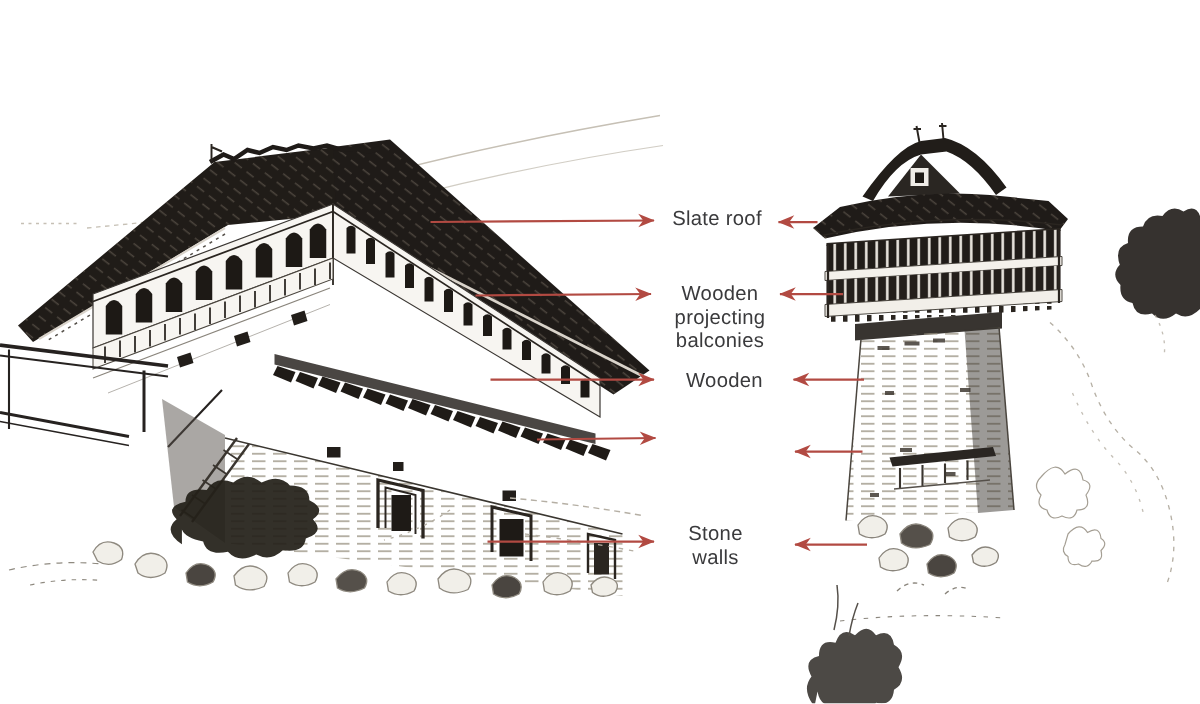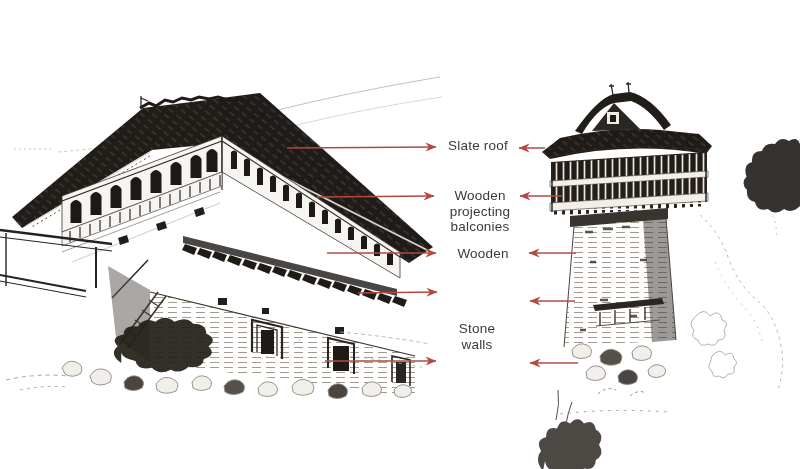--- a/index.html
+++ b/index.html
@@ -277,18 +277,18 @@
   <span>Slate roof</span>
 </div>
 <div class="label" style="left:432px;top:188px;">
   <span>Wooden</span>
   <span>projecting</span>
   <span>balconies</span>
 </div>
 <div class="label" style="left:435px;top:246px;">
   <span>Wooden</span>
 </div>
-<div class="label" style="left:429px;top:321px;">
+<div class="label" style="left:429px;top:348px;">
   <span>Stone</span>
   <span>walls</span>
 </div>
 
 </div>
 
 </body></html>

